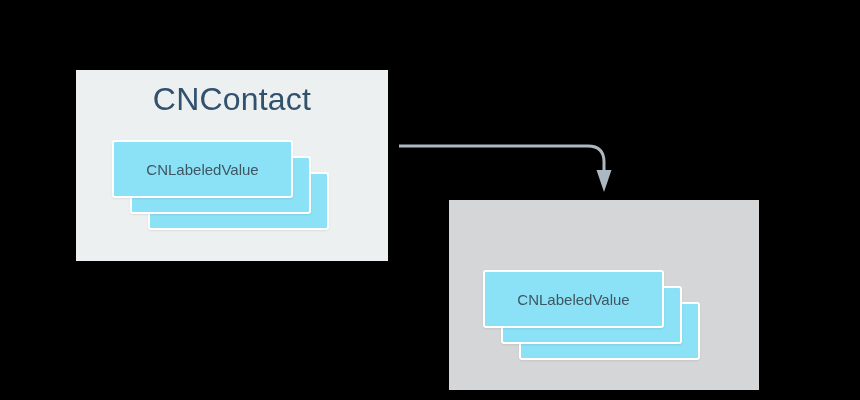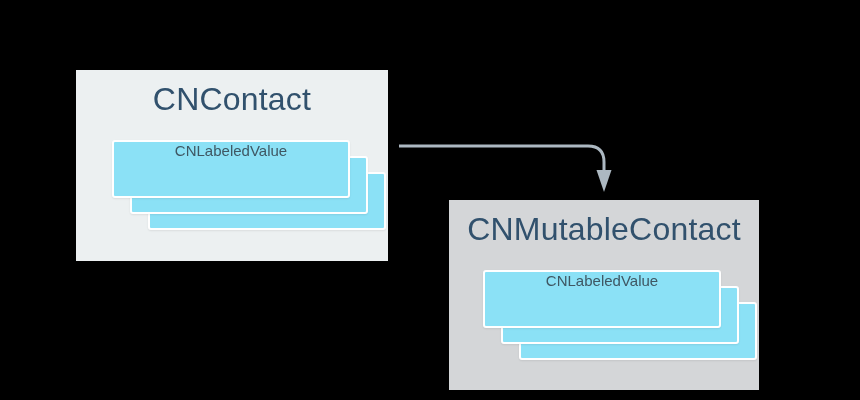--- a/index.html
+++ b/index.html
@@ -19,25 +19,25 @@
   .box-title {
     text-align: center;
     font-size: 32px;
     line-height: 34px;
     margin-top: 12px;
     font-weight: 400;
     letter-spacing: 0.2px;
   }
   .card {
     position: absolute;
-    width: 238px; height: 58px;
+    width: 181px; height: 58px;
     box-sizing: border-box;
     border: 2px solid rgba(255, 255, 255, 0.95);
     border-radius: 3px;
-    display: flex; align-items: flex-start; justify-content: center;
+    display: flex; align-items: center; justify-content: center;
     box-shadow: 0 1px 2px rgba(0, 0, 0, 0.08);
   }
   .card-label {
     font-size: 15px;
     font-weight: 400;
   }
   .arrow-svg {
     position: absolute; left: 0; top: 0;
     pointer-events: none;
   }
@@ -50,21 +50,20 @@
   <div class="class-box" style="left: 76px; top: 70px; width: 312px; height: 191px; background: rgb(236, 240, 241);">
     <div class="box-title" style="color: rgb(49, 81, 109);">CNContact</div>
     <div class="card" style="left: 72px; top: 102px; background: rgb(139, 225, 246); border-color: rgb(255, 255, 255);"></div>
     <div class="card" style="left: 54px; top: 86px; background: rgb(139, 225, 246); border-color: rgb(255, 255, 255);"></div>
     <div class="card" style="left: 36px; top: 70px; background: rgb(139, 225, 246); border-color: rgb(255, 255, 255);">
       <span class="card-label" style="color: rgb(63, 87, 99);">CNLabeledValue</span>
     </div>
   </div>
 
   <div class="class-box" style="left: 449px; top: 200px; width: 310px; height: 190px; background: rgb(212, 214, 216);">
-    <div class="box-title" style="color: rgb(49, 81, 109);">CNMutableContact</div>
     <div class="card" style="left: 70px; top: 102px; background: rgb(139, 225, 246); border-color: rgb(255, 255, 255);"></div>
     <div class="card" style="left: 52px; top: 86px; background: rgb(139, 225, 246); border-color: rgb(255, 255, 255);"></div>
     <div class="card" style="left: 34px; top: 70px; background: rgb(139, 225, 246); border-color: rgb(255, 255, 255);">
       <span class="card-label" style="color: rgb(63, 87, 99);">CNLabeledValue</span>
     </div>
   </div>
 
   <svg class="arrow-svg" width="860" height="400" viewBox="0 0 860 400">
     <path d="M 399 146 H 588 Q 604 146 604 162 V 172" fill="none" stroke-width="3" stroke-linecap="butt" style="stroke: rgb(172, 184, 193);"></path>
     <polygon points="596.5,170 611.5,170 604,192" style="fill: rgb(172, 184, 193);"></polygon>

